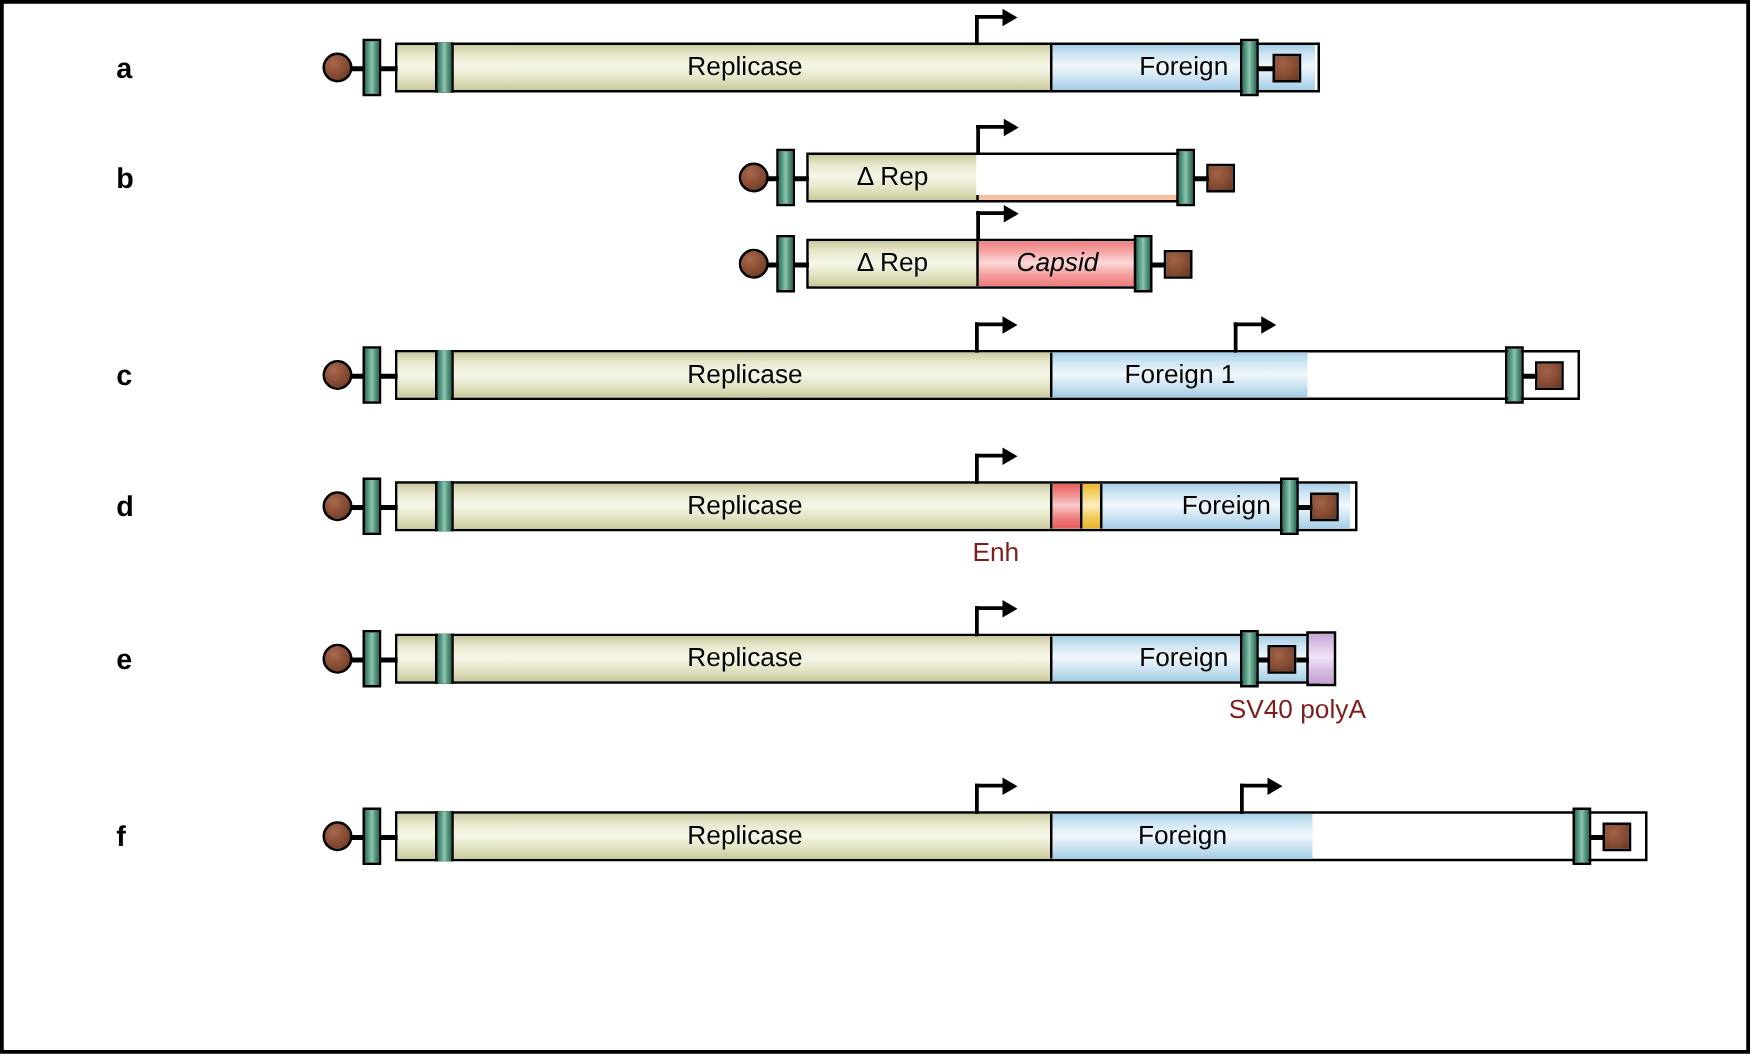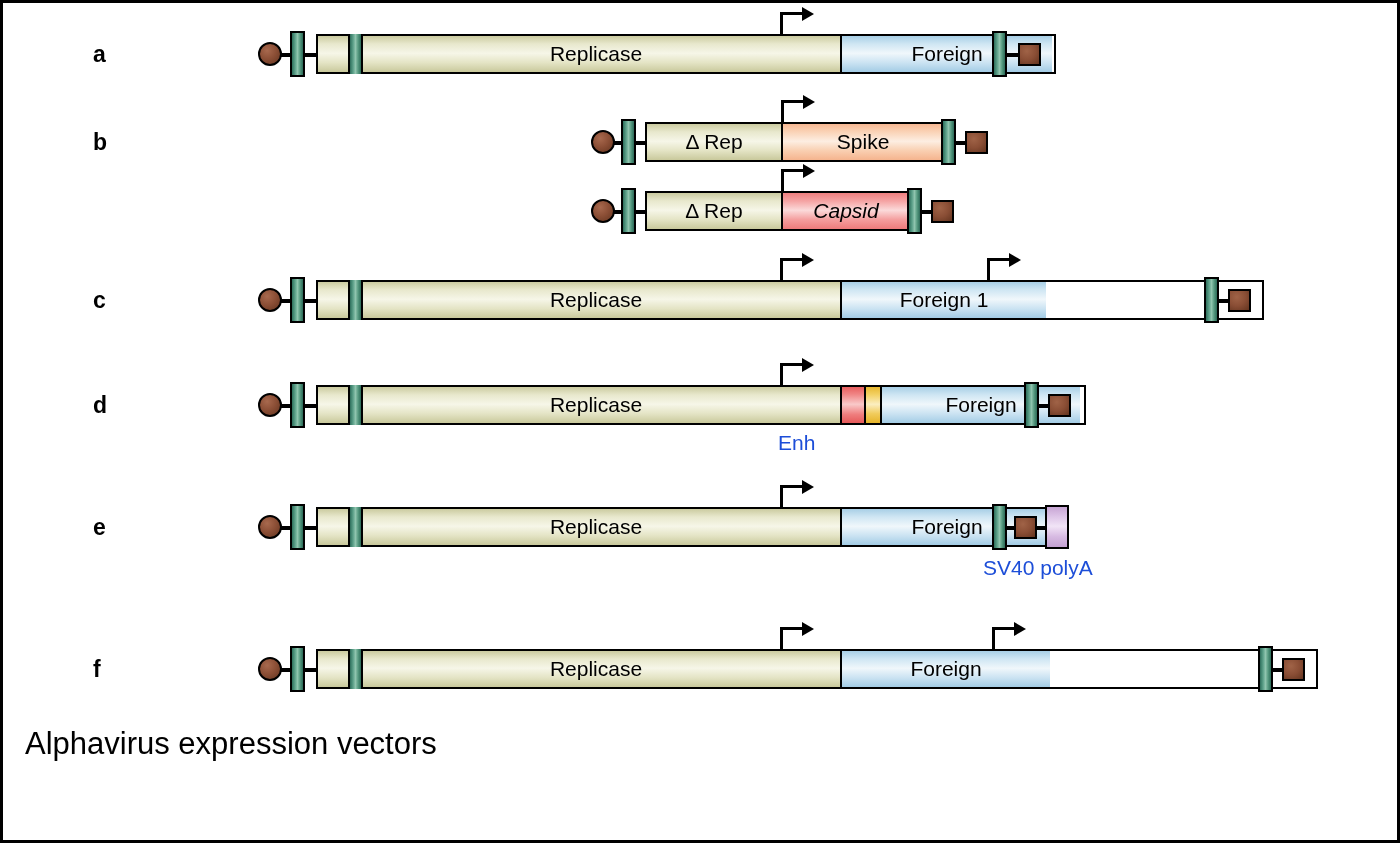--- a/index.html
+++ b/index.html
@@ -27,21 +27,20 @@
   }
 
   
   .construct{position:absolute;height:40px;}
   .genomebox{
     position:absolute;top:0;height:40px;
     box-sizing:border-box;
     border:2px solid #000;
     overflow:hidden;
     display:flex;
-    align-items:flex-end;
   }
   .seg{
     position:relative;height:100%;
     box-sizing:border-box;
     display:flex;align-items:center;justify-content:center;
     font-size:21px;color:#000;white-space:nowrap;
     font-family:"Liberation Sans", sans-serif;
   }
   .seg + .seg{border-left:2px solid #000;}
 
@@ -106,21 +105,21 @@
     font-size:22px;color:#000;
     padding-left:12px;
     background:linear-gradient(to bottom,#c59ad4 0%,#ddc0e8 22%,#f1e2f7 48%,#d6b6e3 74%,#c094d0 100%);
     clip-path:polygon(0 22%,68% 22%,68% 0%,100% 50%,68% 100%,68% 78%,0 78%);
     filter:drop-shadow(1px 0 0 #000) drop-shadow(-1px 0 0 #000) drop-shadow(0 1px 0 #000) drop-shadow(0 -1px 0 #000);
   }
 
   
   .anno{
     position:absolute;
-    font-size:21px;color:#1d4ed8;white-space:nowrap;
+    font-size:21px;color:#7f1d1d;white-space:nowrap;
     font-family:"Liberation Sans", sans-serif;
   }
 
   
   .captionTitle{
     position:absolute;left:22px;top:723px;
     font-size:31px;color:#000;white-space:nowrap;
     font-family:"Liberation Sans", sans-serif;
   }
   .captionSub{
@@ -294,16 +293,15 @@
           <div class="horz"></div>
           <div class="head"></div>
     </div>
     <div class="promoter" style="left:734px;top:-22px;height:24px;">
       <div class="vert"></div>
           <div class="horz"></div>
           <div class="head"></div>
     </div>
   </div>
 
-  <div class="captionTitle">Alphavirus expression vectors</div>
 
  </div>
 </div>
 
 </body></html>

